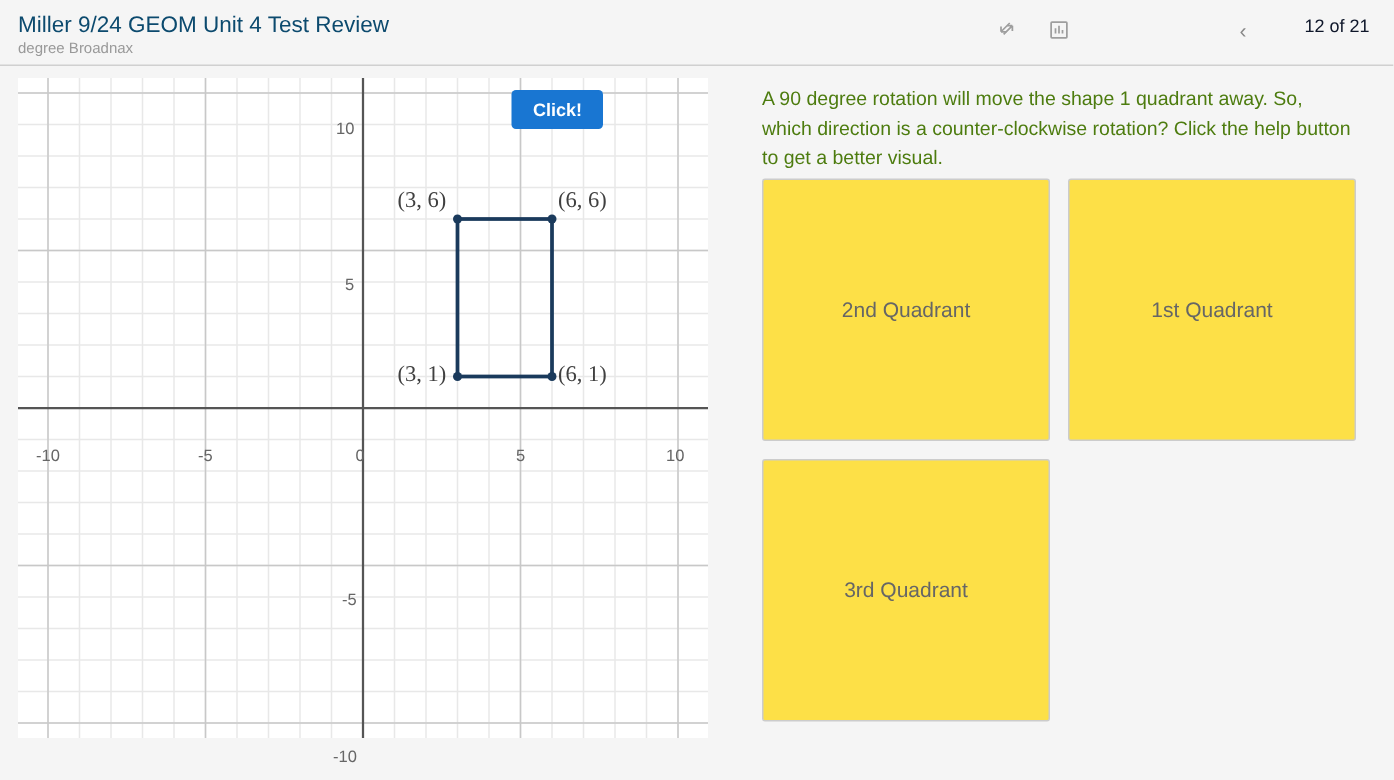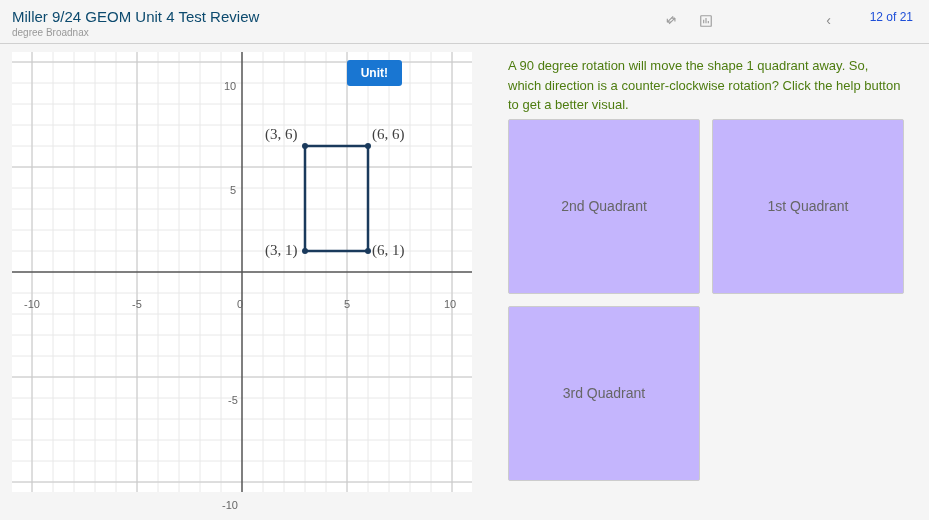--- a/index.html
+++ b/index.html
@@ -31,21 +31,21 @@
     }
     .header-icons {
       display: flex;
       gap: 20px;
       align-items: center;
       margin-right: 200px;
     }
     .icon-small { width: 14px; height: 14px; opacity: 0.6; }
     .page-count {
       font-size: 12px;
-      color: #1d4ed8;
+      color: #0f172a;
       position: absolute;
       right: 16px;
       top: 10px;
     }
     .back-arrow {
       position: absolute;
       right: 90px;
       top: 10px;
       font-size: 14px;
       color: #888;
@@ -90,21 +90,21 @@
       line-height: 1.5;
       margin-bottom: 4px;
     }
     .answer-grid {
       display: grid;
       grid-template-columns: 1fr 1fr;
       gap: 12px;
     }
     .answer-box {
       border: 1px solid #ccc;
-      background: #c4b5fd;
+      background: #fde047;
       height: 175px;
       display: flex;
       align-items: center;
       justify-content: center;
       font-size: 14px;
       color: #666;
       cursor: pointer;
       border-radius: 2px;
     }
     .point-label {
@@ -143,21 +143,21 @@
         </svg>
     </span>
   </div>
   <div class="back-arrow">‹</div>
   <div class="page-count">12 of 21</div>
 </div>
 
 <div class="content">
   <div class="left-panel">
     <div class="graph-container">
-      <button class="help-button">Unit!</button>
+      <button class="help-button">Click!</button>
       <svg width="460" height="440" viewBox="0 0 460 440">
 
         <g stroke="#e8e8e8" stroke-width="1">
           <line x1="20" y1="0" x2="20" y2="440"></line>
             <line x1="41" y1="0" x2="41" y2="440"></line>
             <line x1="62" y1="0" x2="62" y2="440"></line>
             <line x1="83" y1="0" x2="83" y2="440"></line>
             <line x1="104" y1="0" x2="104" y2="440"></line>
             <line x1="125" y1="0" x2="125" y2="440"></line>
             <line x1="146" y1="0" x2="146" y2="440"></line>

